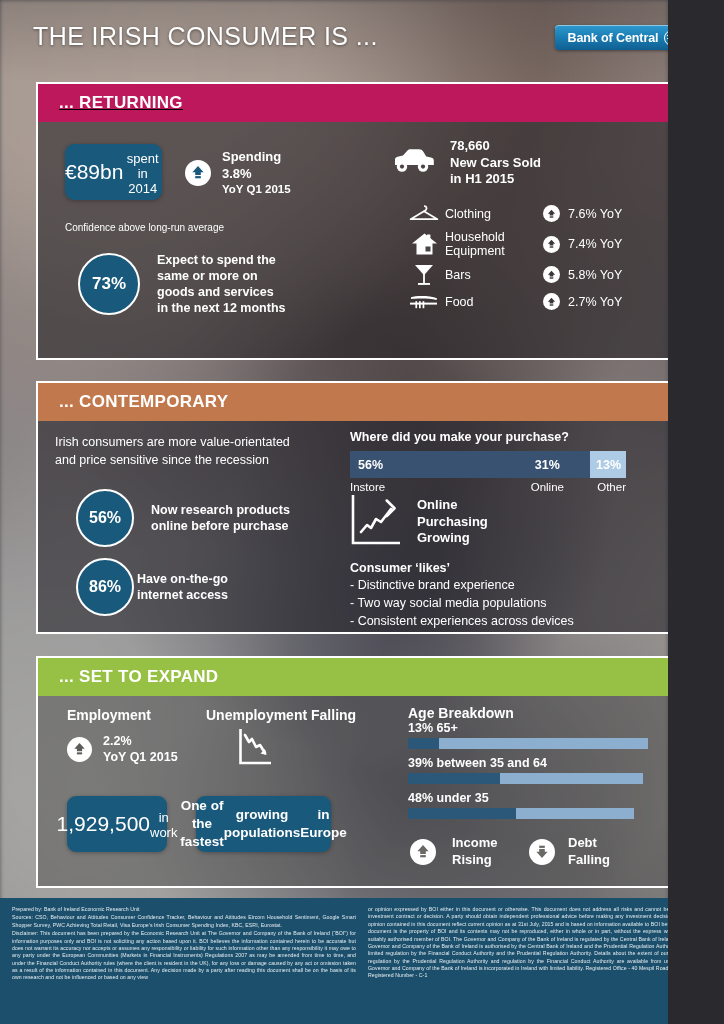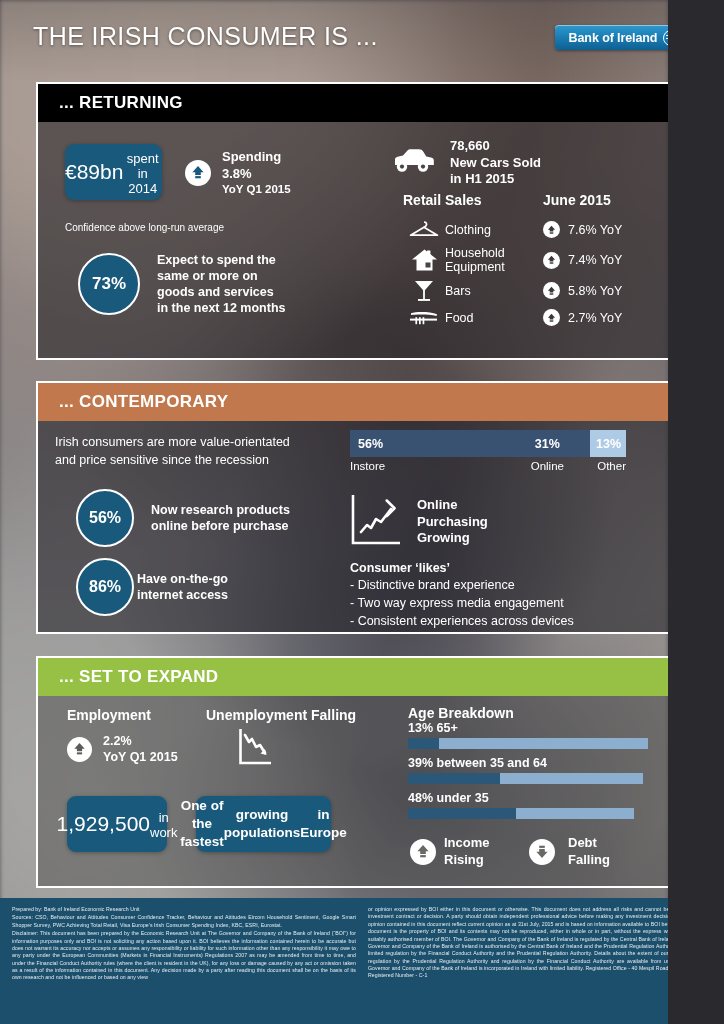--- a/index.html
+++ b/index.html
@@ -122,21 +122,21 @@
     color: #ffffff;
     font-size: 17px;
     font-weight: 700;
     letter-spacing: 0.3px;
   }
   .panel-body {
     position: relative;
   }
 
   #panel-returning      { top: 82px;  height: 278px; }
-  #panel-returning .panel-head { background: #000000; text-decoration: underline; }
+  #panel-returning .panel-head { background: #be185d; text-decoration: underline; }
   #panel-returning .panel-body { height: 236px; background: rgba(44,38,42,0.42); }
 
   #panel-contemporary   { top: 381px; height: 253px; }
   #panel-contemporary .panel-head { background: #c1784c; }
   #panel-contemporary .panel-body { height: 211px; background: rgba(40,38,46,0.40); padding-left: 36px; }
 
   #panel-expand         { top: 656px; height: 232px; }
   #panel-expand .panel-head { background: #97c145; }
   #panel-expand .panel-body { height: 190px; background: rgba(120,118,116,0.30); }
 
@@ -282,21 +282,21 @@
 </head>
 <body>
 
 <div id="page">
   <div id="backdrop"></div>
   <div id="shade"></div>
 
   <div id="header">
     <div id="page-title">THE IRISH CONSUMER IS ...</div>
     <div id="logo">
-      <span class="logo-text">Bank of Ireland</span>
+      <span class="logo-text">Bank of Central</span>
       <span class="logo-mark"></span>
     </div>
   </div>
 
   <div class="panel" id="panel-returning">
     <div class="panel-head">
       <span class="head-text">... RETURNING</span>
     </div>
     <div class="panel-body">
 
@@ -342,24 +342,20 @@
           </svg>
         </div>
         <div class="label-stack w b" style="font-size:13px;">
           <div>78,660</div>
           <div>New Cars Sold</div>
           <div>in H1 2015</div>
         </div>
       </div>
 
       <div class="abs" style="left:365px; top:70px; width:260px;">
-        <div style="display:flex; align-items:baseline;">
-          <div class="w b" style="width:140px; font-size:14px;">Retail Sales</div>
-          <div class="w b" style="font-size:14px;">June 2015</div>
-        </div>
 
         <div class="retail-row" style="margin-top:8px;">
           <span class="retail-ico">
             <svg width="30" height="19" viewBox="0 0 30 19" aria-hidden="true">
               <path d="M15 2 a2.6 2.6 0 0 1 2.6 2.6 c0 1.5 -1.2 2 -2.1 2.4 L15 7.5" fill="none" stroke="#ffffff" stroke-width="1.7"></path>
               <path d="M15 7.2 L1.6 15.2 H28.4 Z" fill="none" stroke="#ffffff" stroke-width="1.7" stroke-linejoin="round"></path>
             </svg>
           </span>
           <span class="retail-name">Clothing</span>
           <span class="arrow-circle" style="width:17px;height:17px;">
@@ -454,20 +450,21 @@
 
       <div class="abs" style="left:38px; top:137px; display:flex; align-items:center; gap:3px;">
         <div class="circlestat" style="width:54px;height:54px;font-size:16px;">86%</div>
         <div class="label-stack w b" style="font-size:12.5px;">
           <div>Have on-the-go</div>
           <div>internet access</div>
         </div>
       </div>
 
       <div class="abs" style="left:312px; top:9px;">
+        <div class="w b" style="font-size:12.5px; margin-bottom:7px;">Where did you make your purchase?</div>
         <div id="purchase-bar">
           <div class="seg" style="width:56%; background:#3a5272; padding-left:8px;">56%</div>
           <div class="seg" style="width:31%; background:#3a5272; justify-content:center;">31%</div>
           <div class="seg" style="width:13%; background:#aecbe5; padding-left:6px;">13%</div>
         </div>
         <div id="purchase-labels">
           <div class="lab" style="width:56%; text-align:left;">Instore</div>
           <div class="lab" style="width:31%; text-align:center;">Online</div>
           <div class="lab" style="width:13%; text-align:right;">Other</div>
         </div>
@@ -485,21 +482,21 @@
           <div>Online</div>
           <div>Purchasing</div>
           <div>Growing</div>
         </div>
       </div>
 
       <div class="abs" style="left:312px; top:140px;">
         <div class="w b" style="font-size:12.5px; margin-bottom:2px;">Consumer ‘likes’</div>
         <div class="w" style="font-size:12.5px; line-height:1.42;">
           <div>- Distinctive brand experience</div>
-          <div>- Two way express media engagement</div>
+          <div>- Two way social media populations</div>
           <div>- Consistent experiences across devices</div>
         </div>
       </div>
 
     </div>
   </div>
 
   <div class="panel" id="panel-expand">
     <div class="panel-head">
       <span class="head-text">... SET TO EXPAND</span>
@@ -560,21 +557,21 @@
         </div>
 
         <div class="agerow">
           <div class="agelabel">48% under 35</div>
           <div class="agetrack" style="width:94%;">
             <div class="agefill" style="width:48%;"></div>
           </div>
         </div>
       </div>
 
-      <div class="abs" style="left:372px; top:139px; display:flex; align-items:center; gap:8px;">
+      <div class="abs" style="left:372px; top:139px; display:flex; align-items:center; gap:16px;">
         <div class="arrow-circle" style="width:26px;height:26px;">
           <svg width="14" height="15" viewBox="0 0 14 15" aria-hidden="true">
             <path d="M7 1 L12.6 7.2 H9.8 V10 H4.2 V7.2 H1.4 Z" fill="#6a6864"></path>
             <rect x="4.2" y="11.1" width="5.6" height="2.2" fill="#6a6864"></rect>
           </svg>
         </div>
         <div class="label-stack w b" style="font-size:13px;">
           <div>Income</div>
           <div>Rising</div>
         </div>

